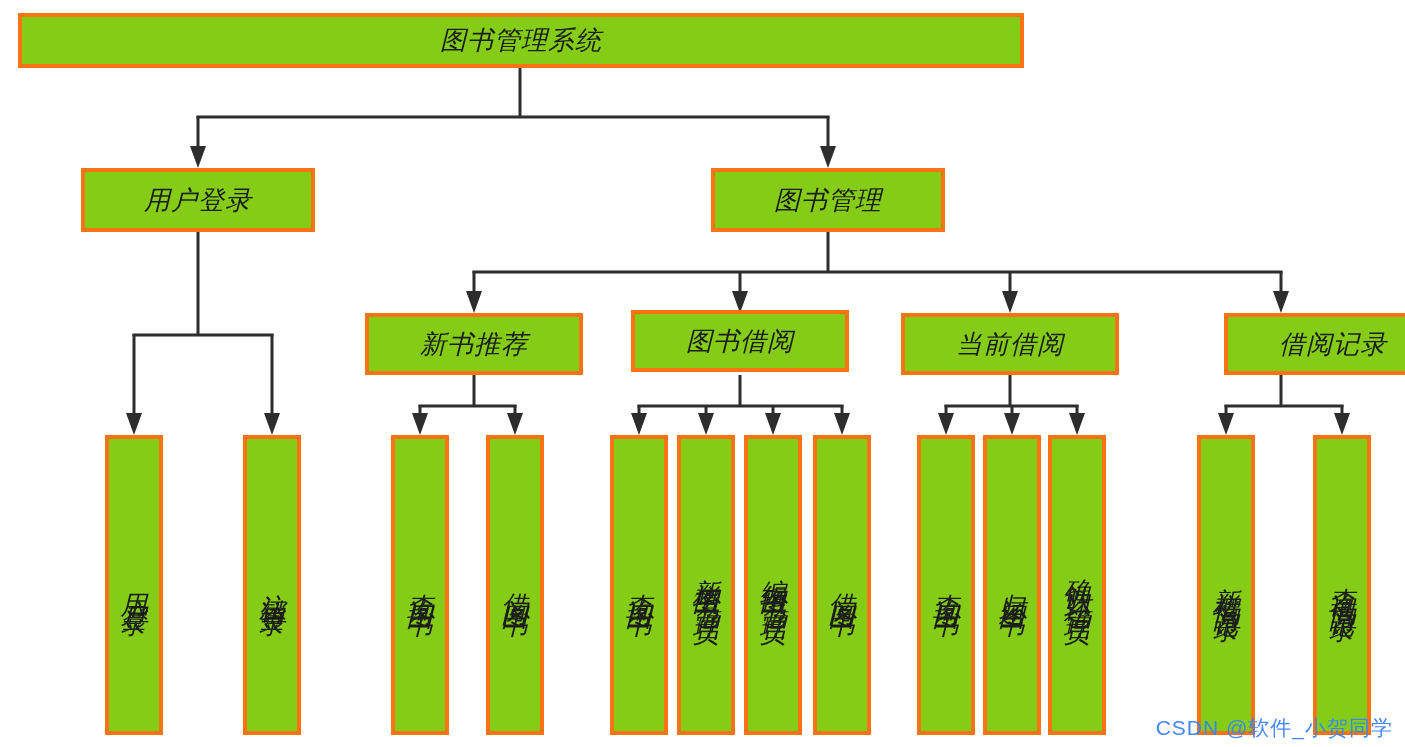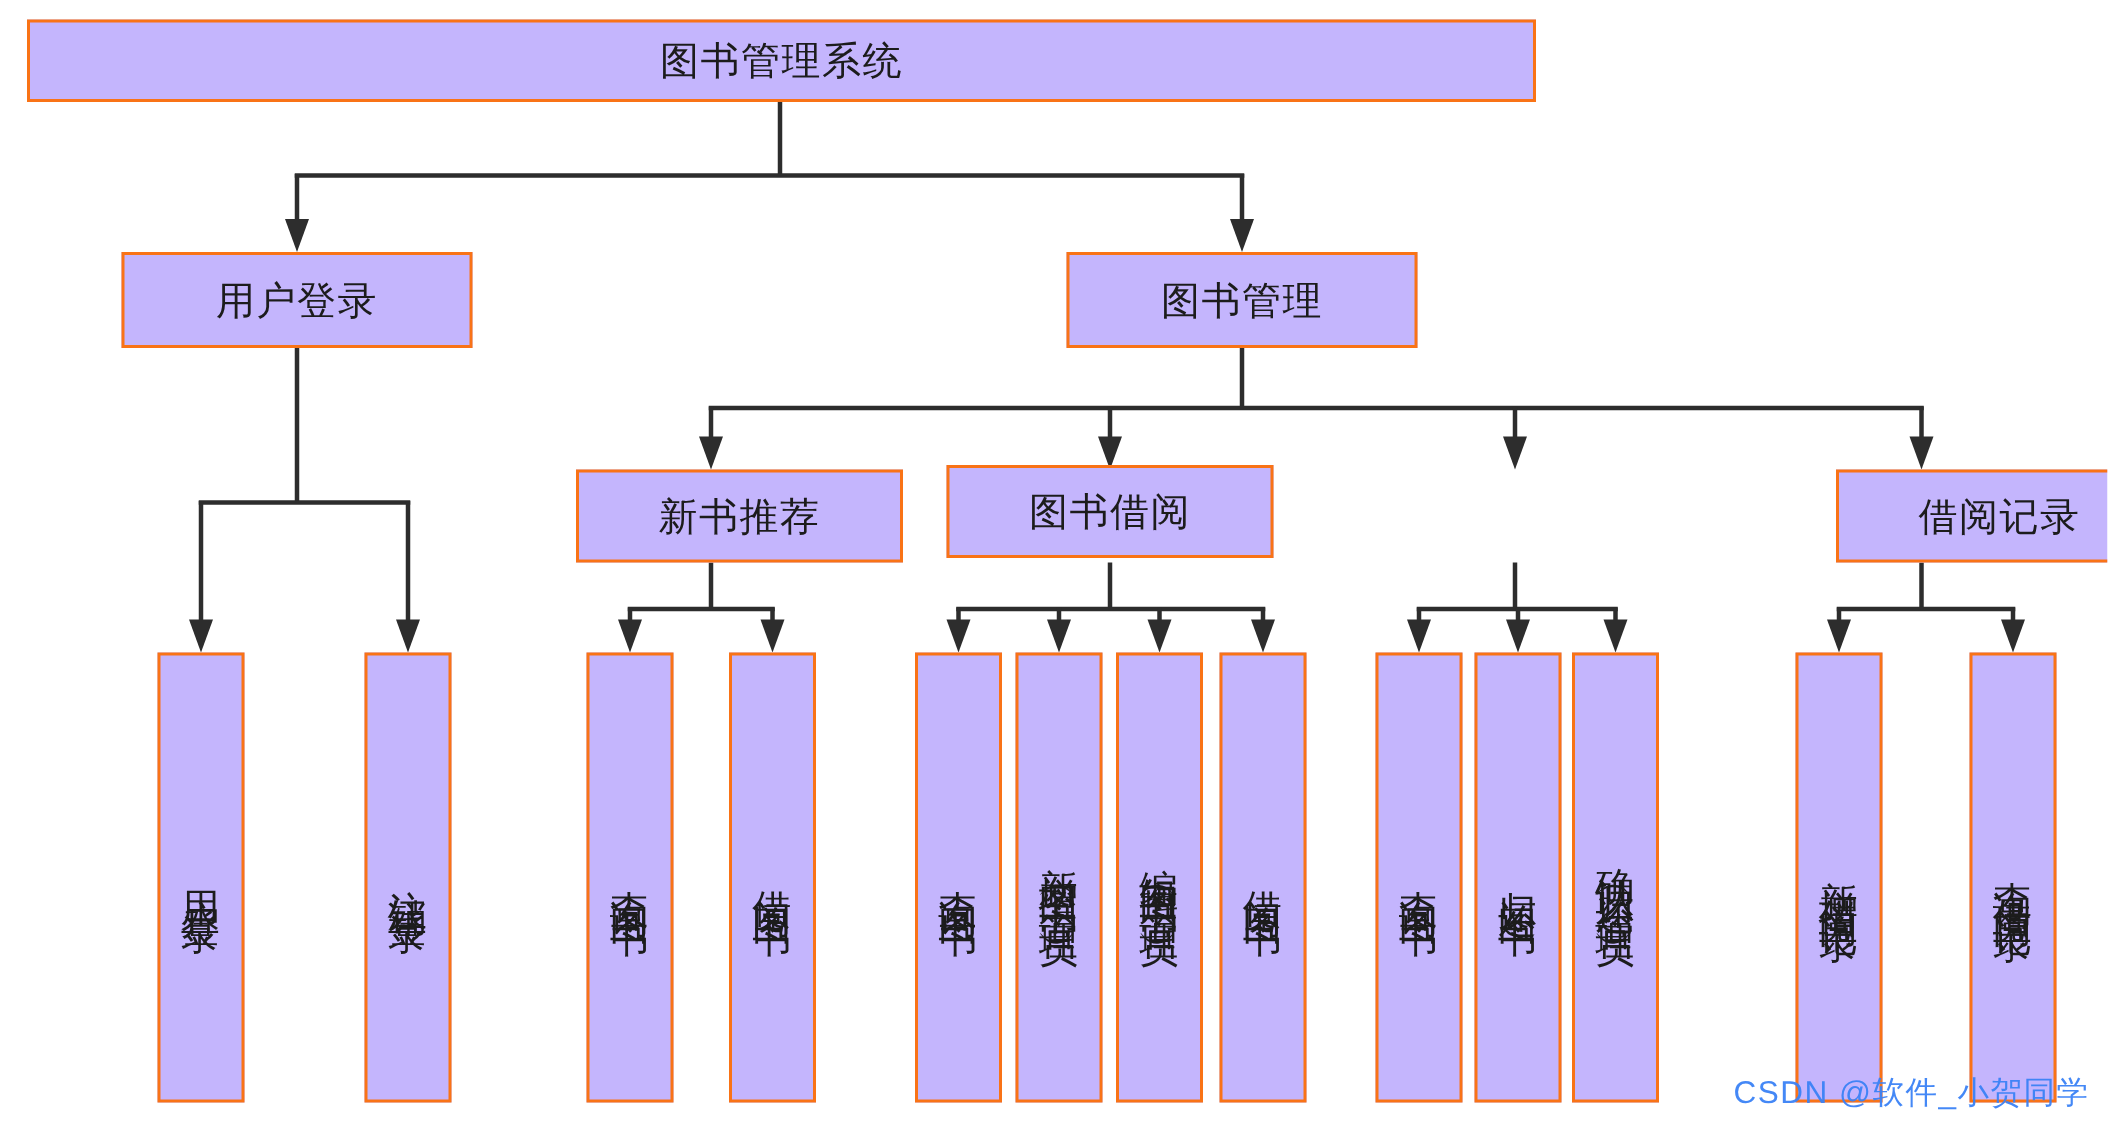--- a/index.html
+++ b/index.html
@@ -7,28 +7,29 @@
     position: relative;
     width: 1405px;
     height: 747px;
     background: #ffffff;
     font-family: "Liberation Sans", sans-serif;
     overflow: hidden;
   }
   .wires { position: absolute; left: 0; top: 0; }
   .box {
     position: absolute;
-    background: #c4b5fd;
-    border: 2px solid #f97316;
+    background: #84cc16;
+    border: 4px solid #f97316;
     box-sizing: border-box;
     display: flex;
     align-items: center;
     justify-content: center;
     color: #1c1c1c;
     z-index: 2;
+    font-style: italic;
   }
   .h-box { font-size: 26px; letter-spacing: 1px; }
   .lvl2 { width: 234px; height: 64px; }
   .lvl3 { width: 218px; height: 62px; }
   .v-box { width: 58px; height: 300px; }
   .v-box span {
     writing-mode: vertical-rl;
     text-orientation: mixed;
     font-size: 26px;
     letter-spacing: 6px;
@@ -130,26 +131,29 @@
     <span>图书管理系统</span>
   </div>
 
   <div class="box h-box lvl2" style="left:81px; top:168px;">
     <span>用户登录</span>
   </div>
   <div class="box h-box lvl2" style="left:711px; top:168px;">
     <span>图书管理</span>
   </div>
 
-  <div class="box h-box lvl3" style="left:384px; top:313px;align-items:center;">
+  <div class="box h-box lvl3" style="left:365px; top:313px;align-items:center;">
     <span>新书推荐</span>
   </div>
   <div class="box h-box lvl3" style="left:631px; top:310px;">
     <span>图书借阅</span>
   </div>
+  <div class="box h-box lvl3" style="left:901px; top:313px;">
+    <span>当前借阅</span>
+  </div>
   <div class="box h-box lvl3" style="left:1224px; top:313px;">
     <span>借阅记录</span>
   </div>
 
   <div class="box v-box" style="left:105px; top:435px;">
     <span>用户登录</span>
   </div>
   <div class="box v-box" style="left:243px; top:435px;">
     <span>注销登录</span>
   </div>

